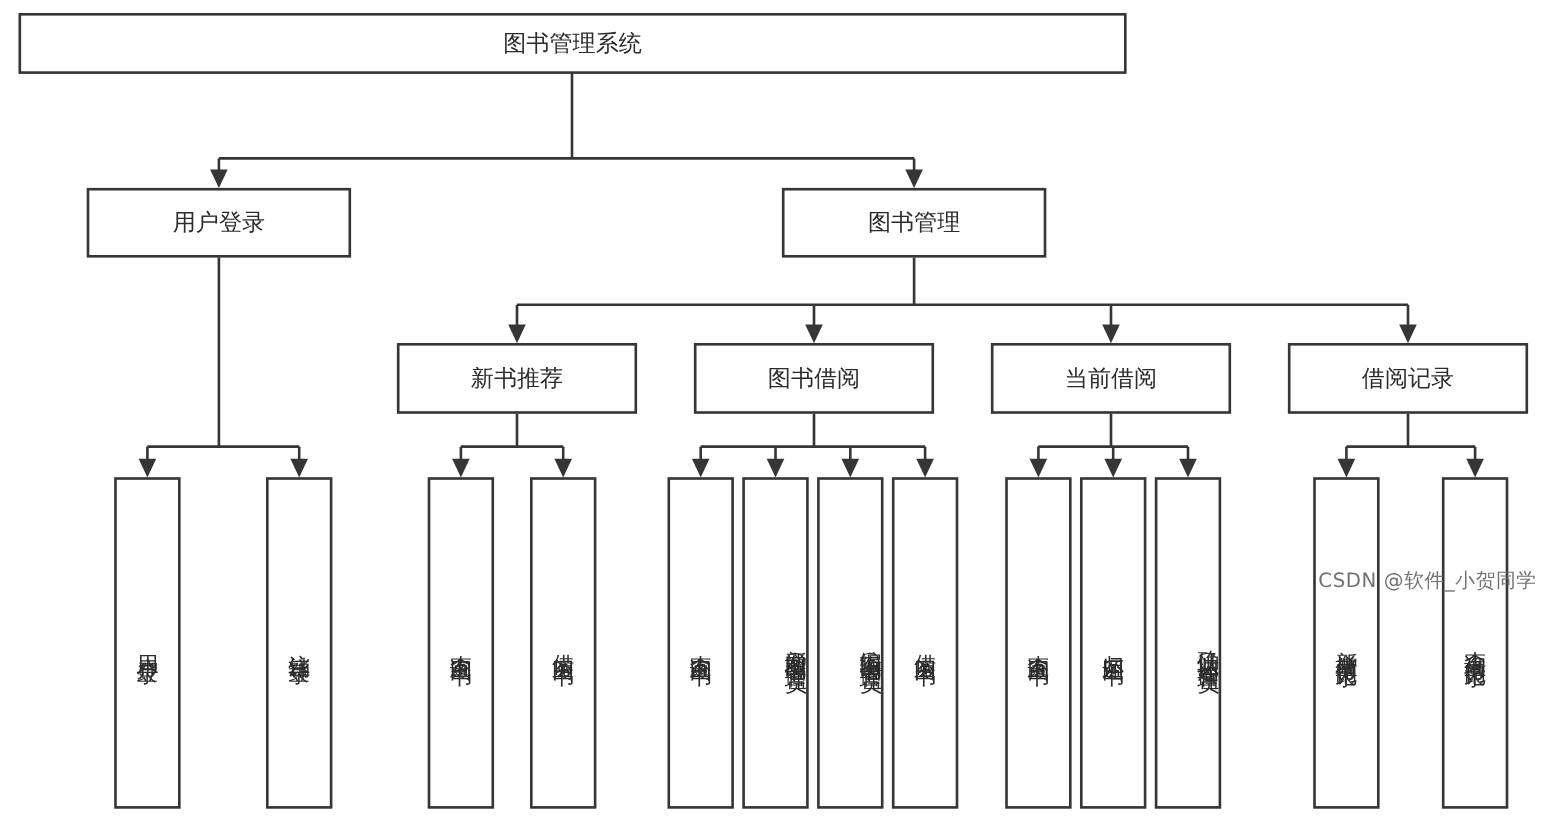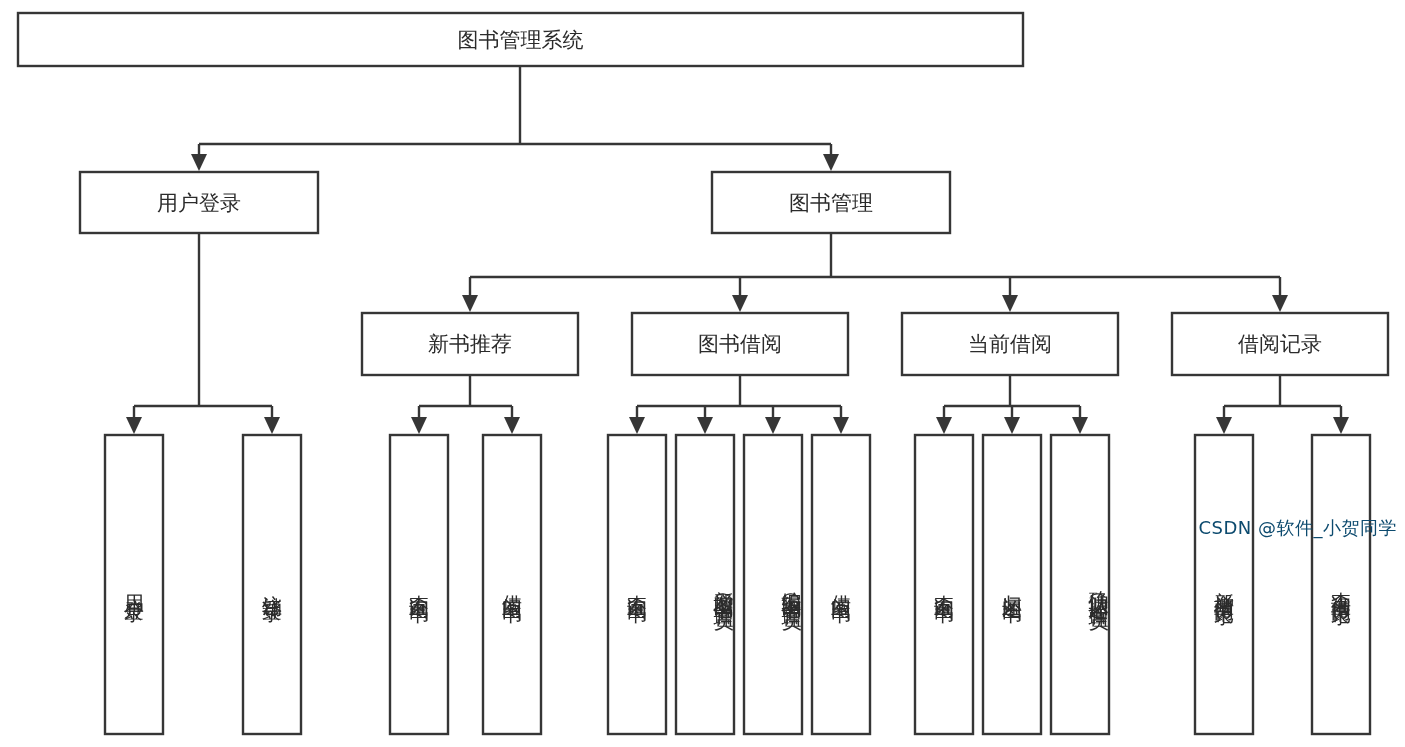--- a/index.html
+++ b/index.html
@@ -66,21 +66,21 @@
   }
   .leaf-label.centered {
     align-items: center;
   }
   .watermark {
     position: absolute;
     right: 8px;
     bottom: 4px;
     font-family: "DejaVu Sans", "Liberation Sans", sans-serif;
     font-size: 18px;
-    color: #0c4a6e;
+    color: #737373;
     white-space: nowrap;
     letter-spacing: 0.5px;
   }
 </style>
 </head>
 <body>
 
 <div id="diagram-root">
 
   <svg class="canvas" viewBox="0 0 1405 747">

